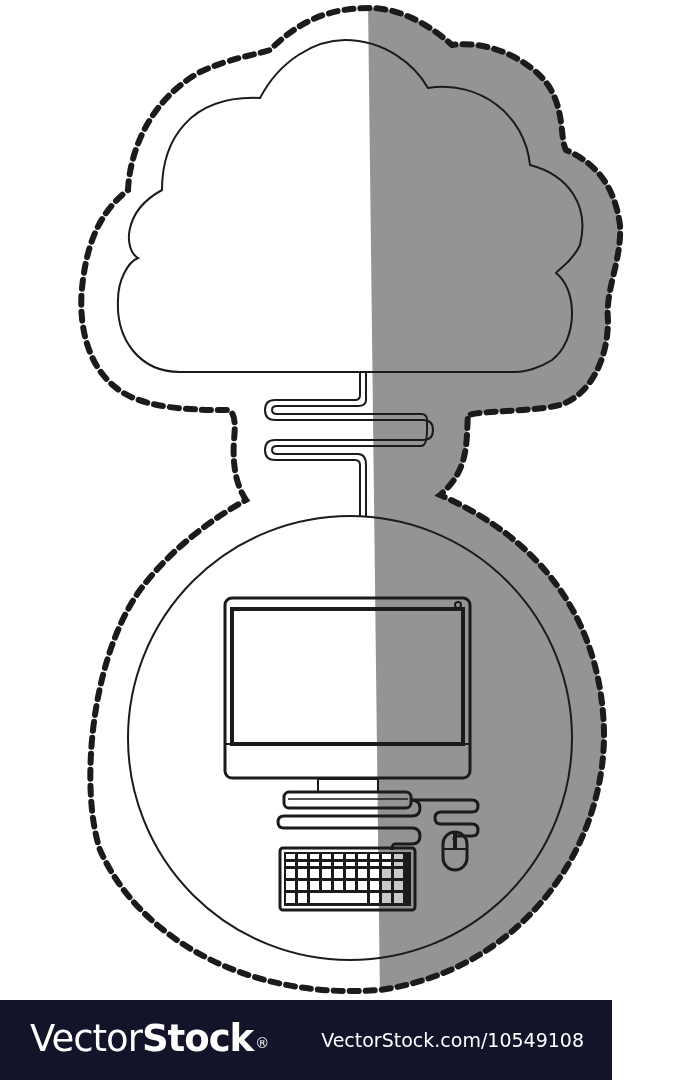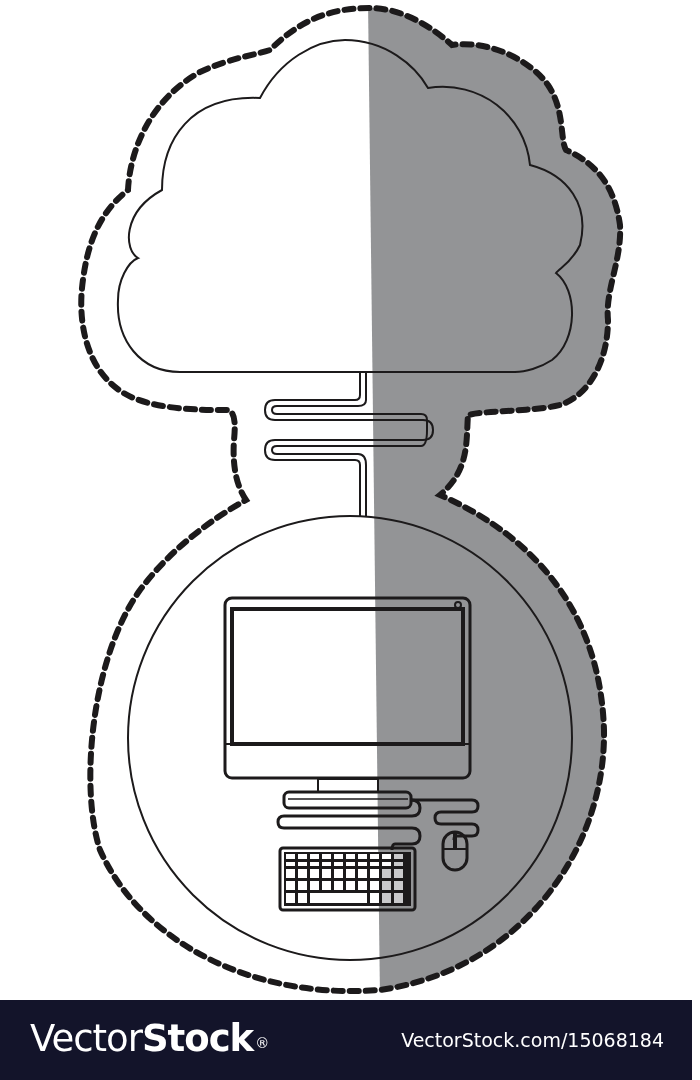--- a/index.html
+++ b/index.html
@@ -1,18 +1,18 @@
 <!DOCTYPE html>
 <html><head>
 <meta charset="utf-8">
 <style>
   html, body { margin:0; padding:0; }
   body { width:700px; height:1080px; background:#ffffff; position:relative; overflow:hidden; font-family:"DejaVu Sans", sans-serif; }
   #art { position:absolute; left:0; top:0; width:700px; height:1000px; }
-  #footer { position:absolute; left:0; top:1000px; width:692px; height:80px; background:#13142a; color:#ffffff; }
+  #footer { position:absolute; left:0; top:1000px; width:612px; height:80px; background:#13142a; color:#ffffff; }
   .brand { position:absolute; left:30px; top:17px; font-size:37px; letter-spacing:-1px; line-height:44px; white-space:nowrap; }
   .brand .light { font-weight:300; font-family:"DejaVu Sans", sans-serif; font-weight:normal; }
   .brand .bold { font-weight:bold; }
   .brand sup { font-size:14px; vertical-align:top; position:relative; top:4px; margin-left:2px; }
   .url { position:absolute; right:28px; top:28px; font-size:19px; line-height:24px; white-space:nowrap; font-family:"DejaVu Sans", sans-serif; }
 </style>
 </head>
 <body>
 
 <svg id="art" viewBox="0 0 700 1000" xmlns="http://www.w3.org/2000/svg">
@@ -143,14 +143,14 @@
     <rect x="443" y="832" width="24" height="38" rx="12"></rect>
     <line x1="443" y1="849" x2="467" y2="849" stroke-width="2"></line>
     <line x1="455" y1="832" x2="455" y2="849" stroke-width="4"></line>
   </g>
 </svg>
 
 <div id="footer">
   <div class="brand">
     <span class="light">Vector</span><span class="bold">Stock</span><sup>®</sup>
   </div>
-  <div class="url">VectorStock.com/15068184</div>
+  <div class="url">VectorStock.com/10549108</div>
 </div>
 
 </body></html>

